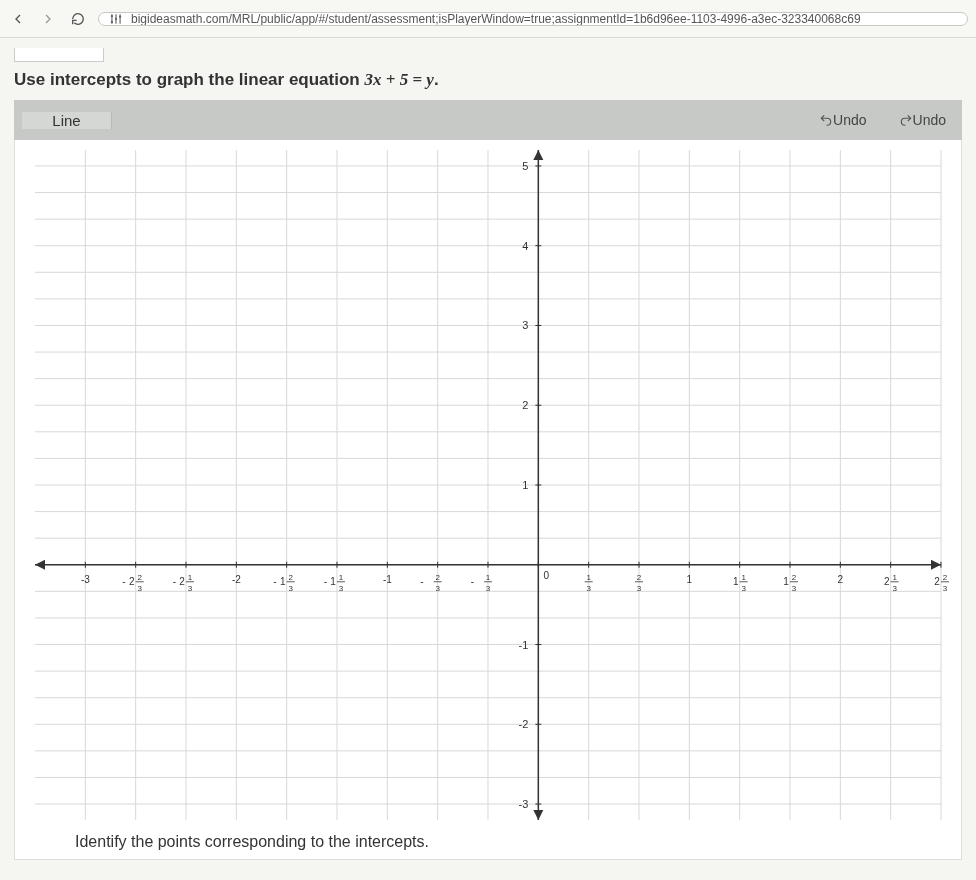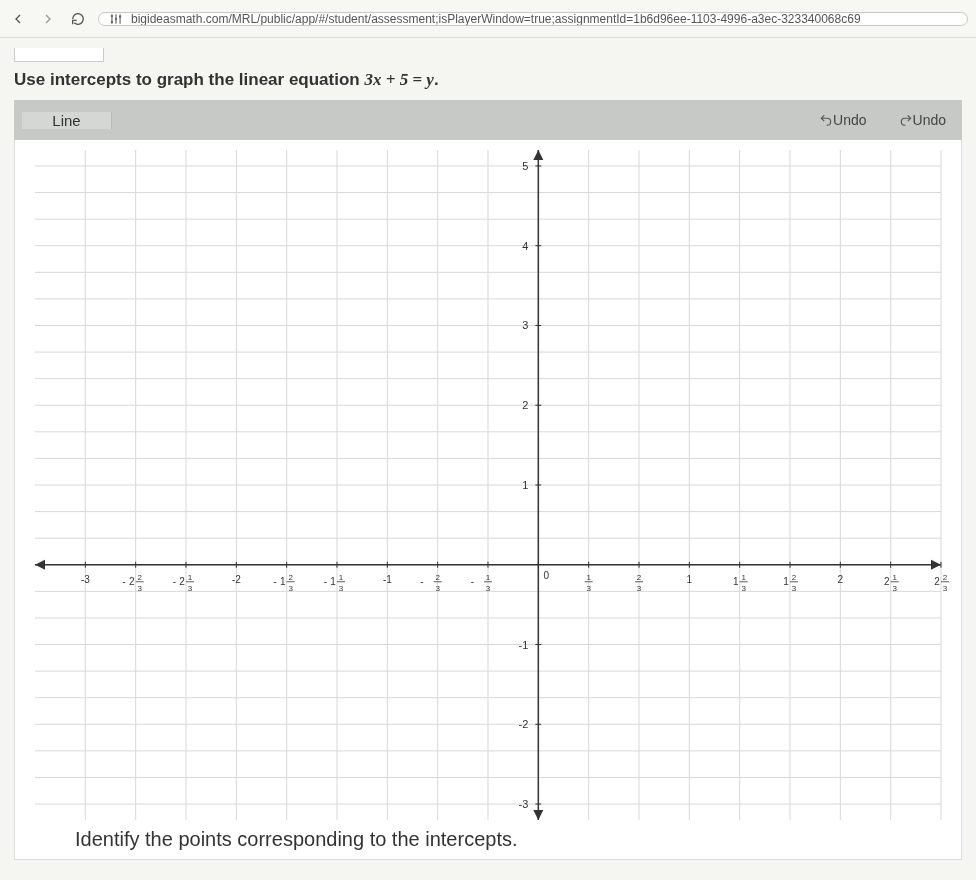--- a/index.html
+++ b/index.html
@@ -93,21 +93,21 @@
     border: 1px solid #ddd;
     border-top: none;
     height: 720px;
     position: relative;
     overflow: hidden;
   }
   .footer-line {
     position: absolute;
     bottom: 8px;
     left: 60px;
-    font-size: 20px;
+    font-size: 16px;
     color: #333;
   }
   svg.grid { display: block; }
 </style>
 </head>
 <body>
 
 <div class="browser-bar">
   <div class="nav-btn">
     <svg viewBox="0 0 24 24" width="16" height="16" fill="none" stroke="#555" stroke-width="2">

